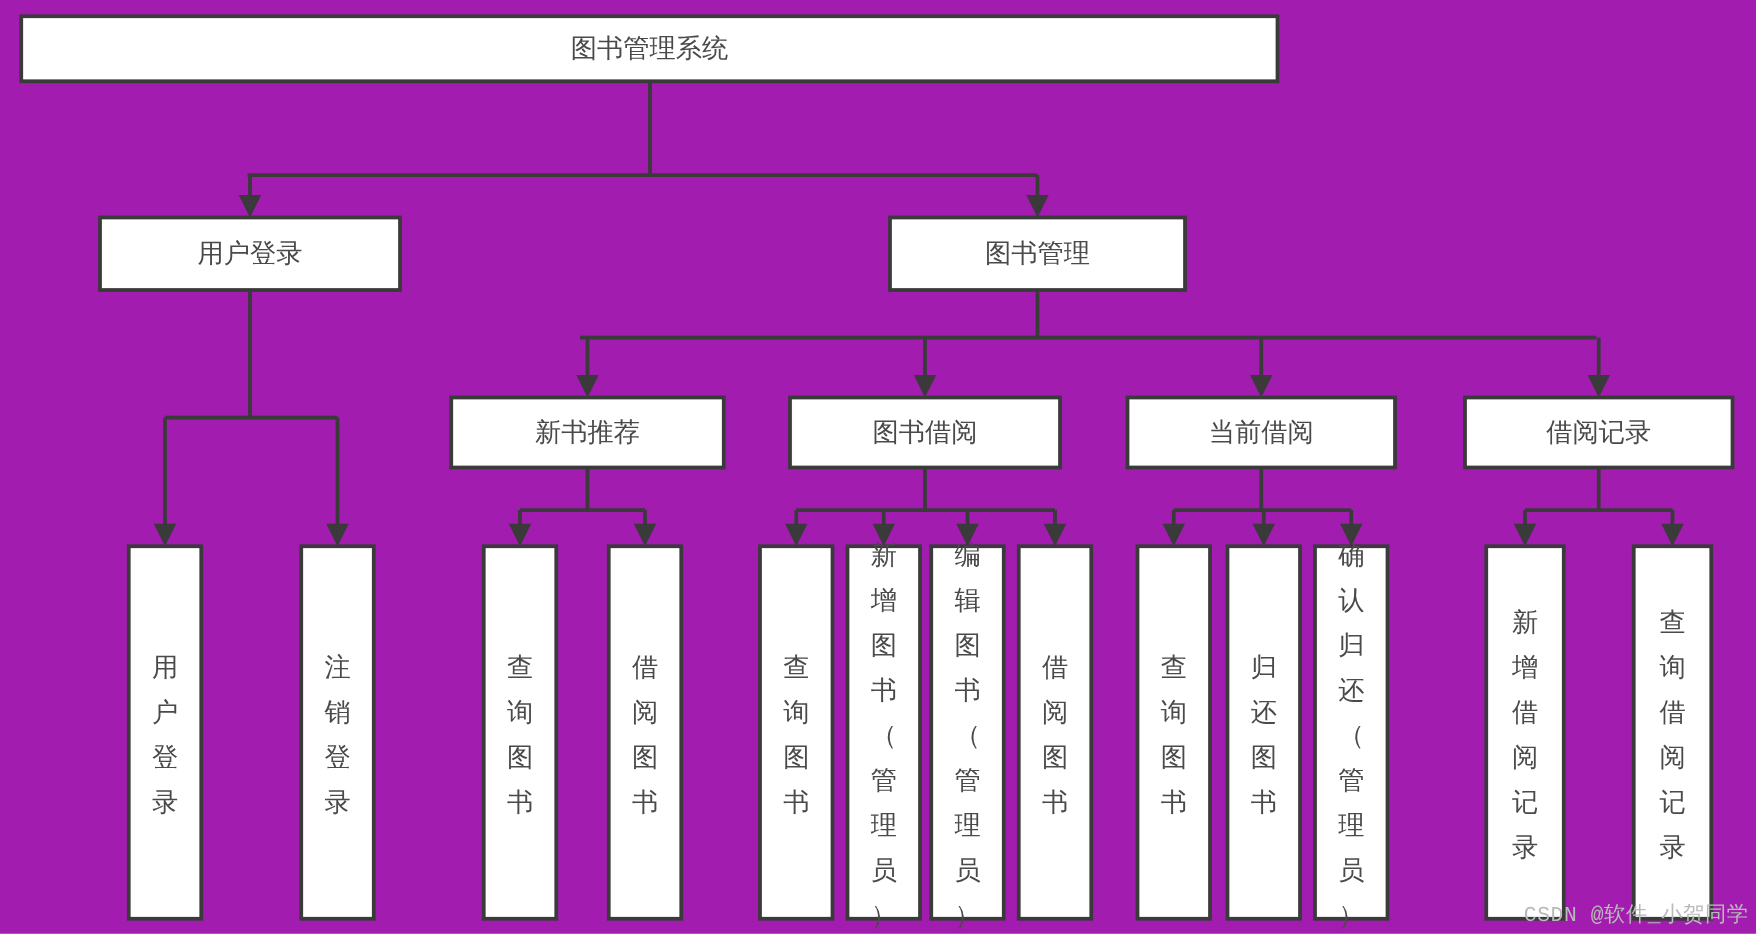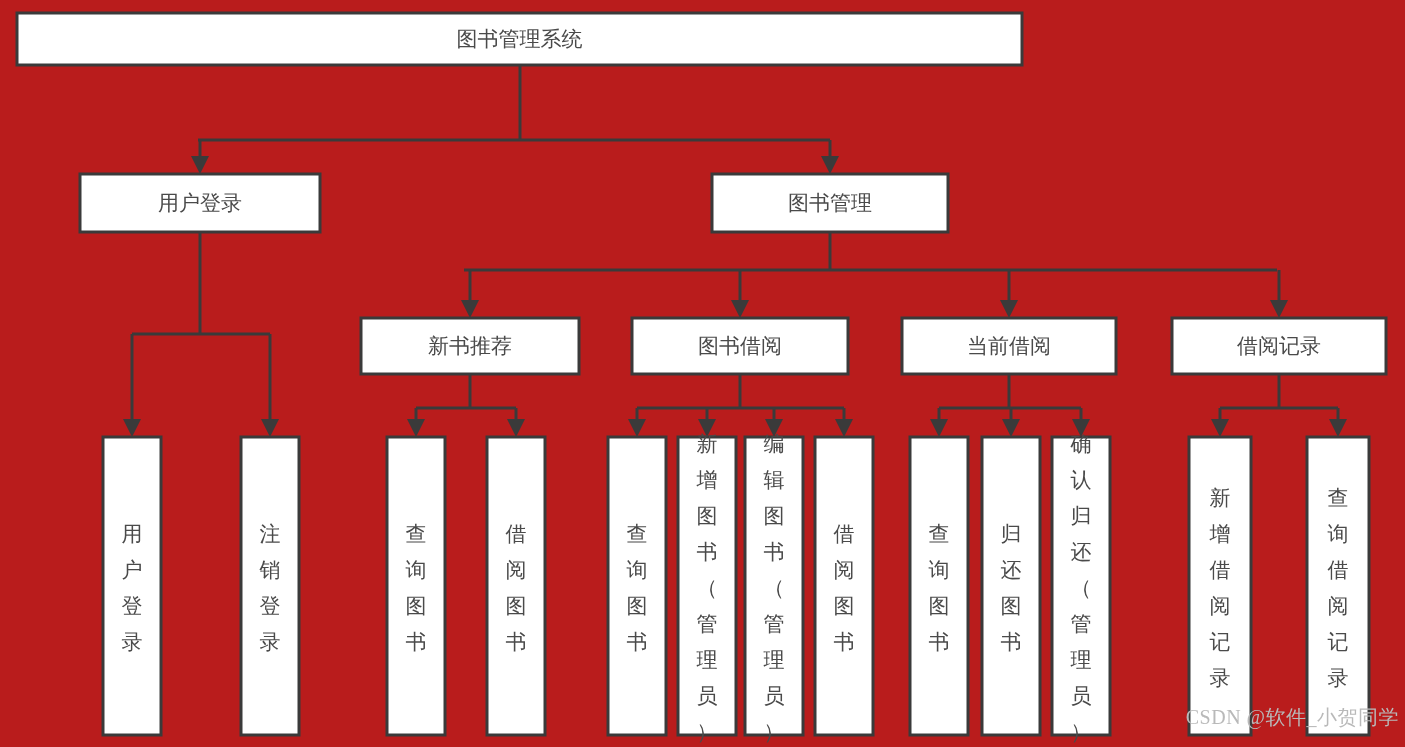--- a/index.html
+++ b/index.html
@@ -12,21 +12,21 @@
     width: 1405px;
     height: 747px;
     font-family: "Liberation Sans", "DejaVu Sans", sans-serif;
     overflow: hidden;
     position: relative;
   }
   #diagram-root {
     position: relative;
     width: 1405px;
     height: 747px;
-    background: #b91c1c;
+    background: #a21caf;
   }
   svg#tree-svg {
     position: absolute;
     left: 0;
     top: 0;
     width: 1405px;
     height: 747px;
     display: block;
   }
   .node-box {
@@ -53,23 +53,23 @@
     fill: none;
     stroke-linecap: butt;
   }
   .arrow-head {
     fill: #3a3a3a;
     stroke: none;
   }
   .watermark {
     position: absolute;
     right: 6px;
-    bottom: 16px;
-    font-family: Liberation Serif, serif;
-    font-size: 20px;
+    bottom: 4px;
+    font-family: Liberation Mono, monospace;
+    font-size: 17px;
     color: #b9b9b9;
     letter-spacing: 0.5px;
     white-space: nowrap;
     user-select: none;
   }
 </style>
 </head>
 <body>
 
 <div id="diagram-root">

